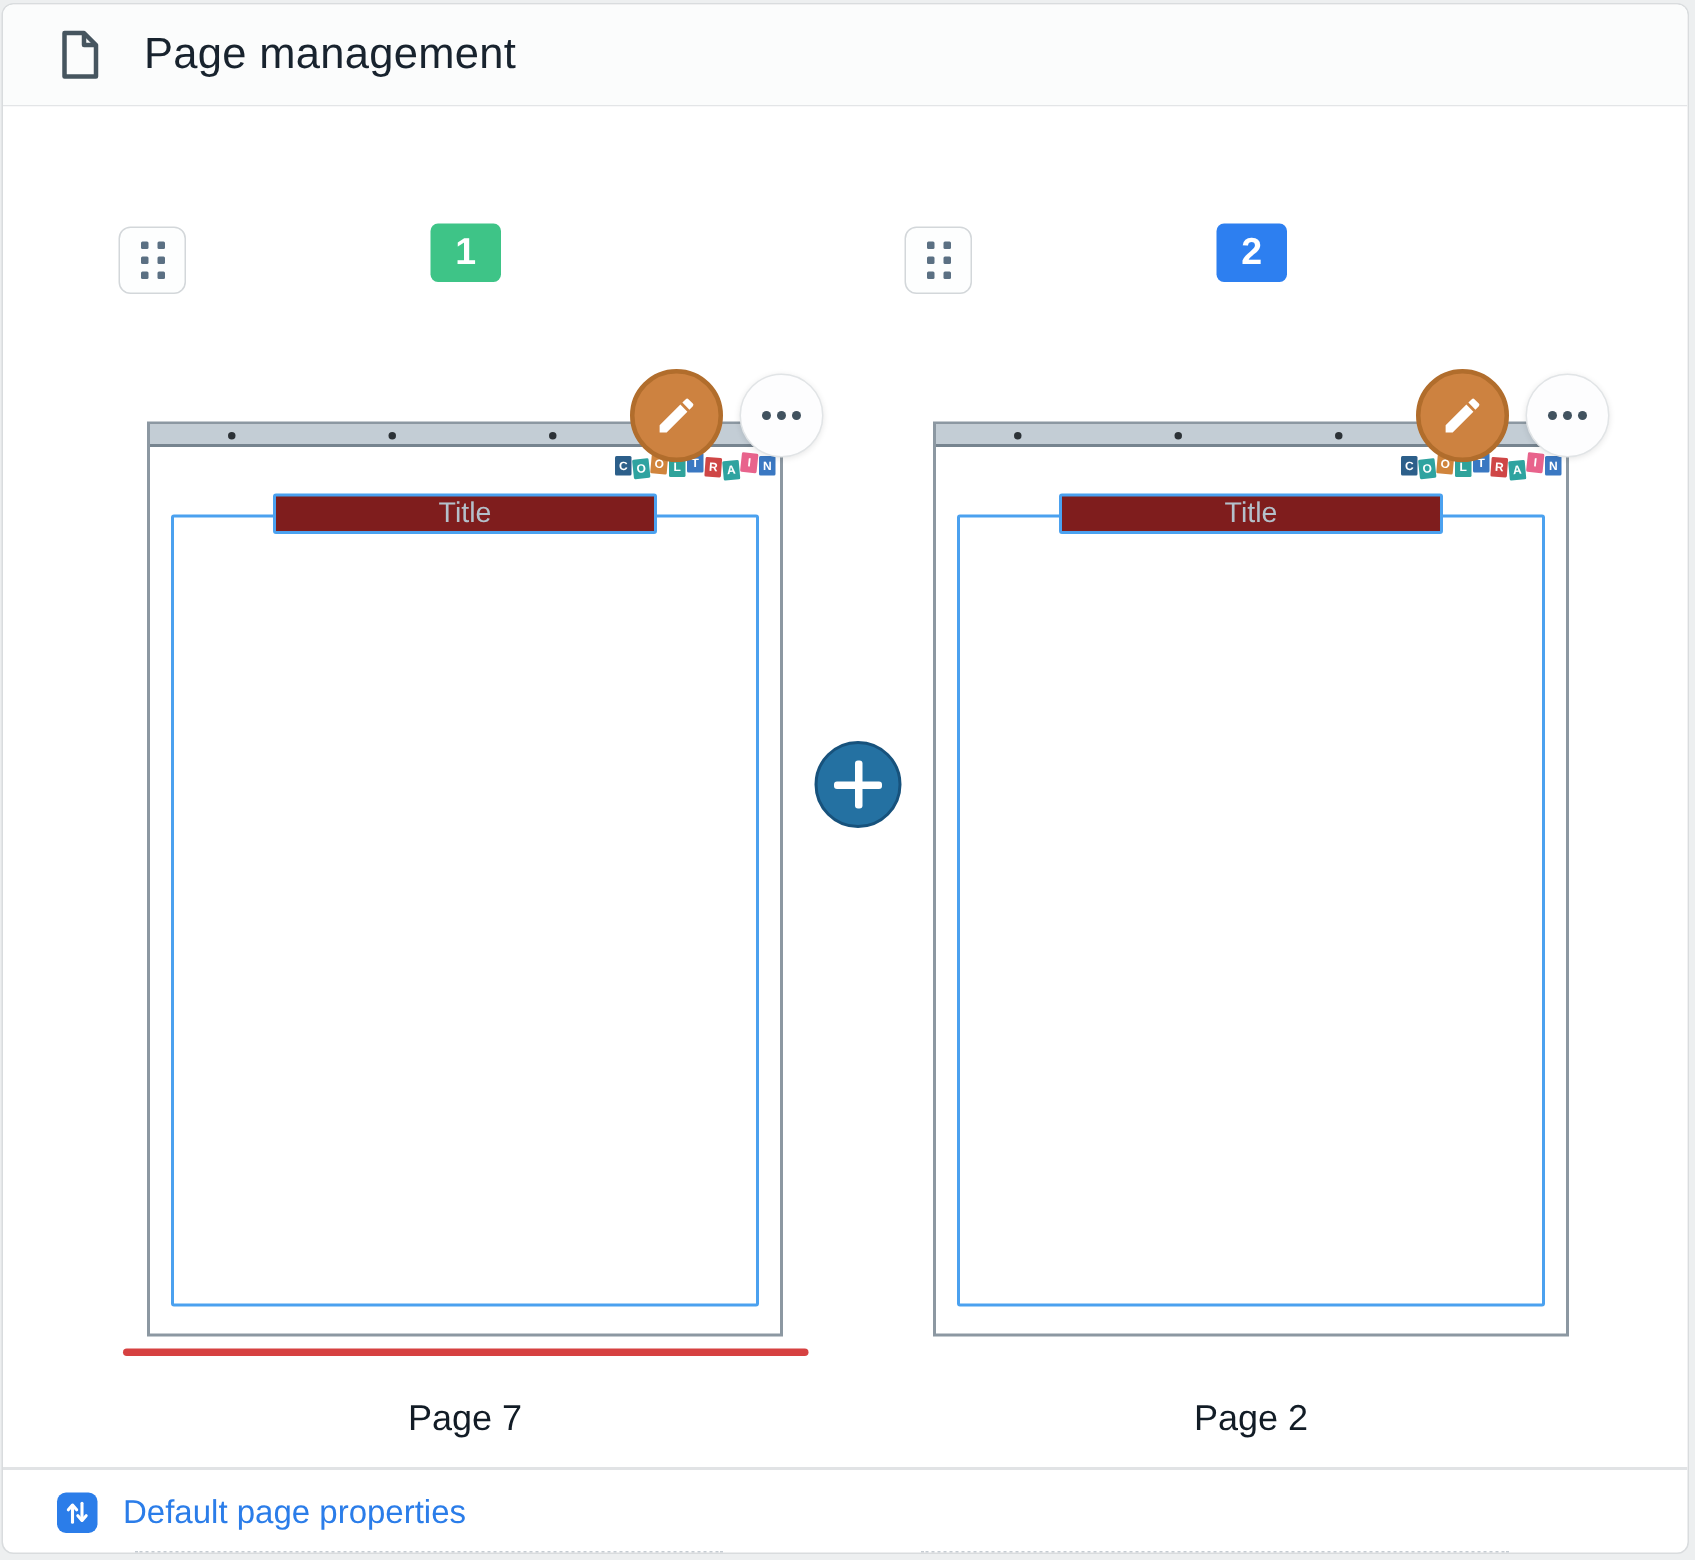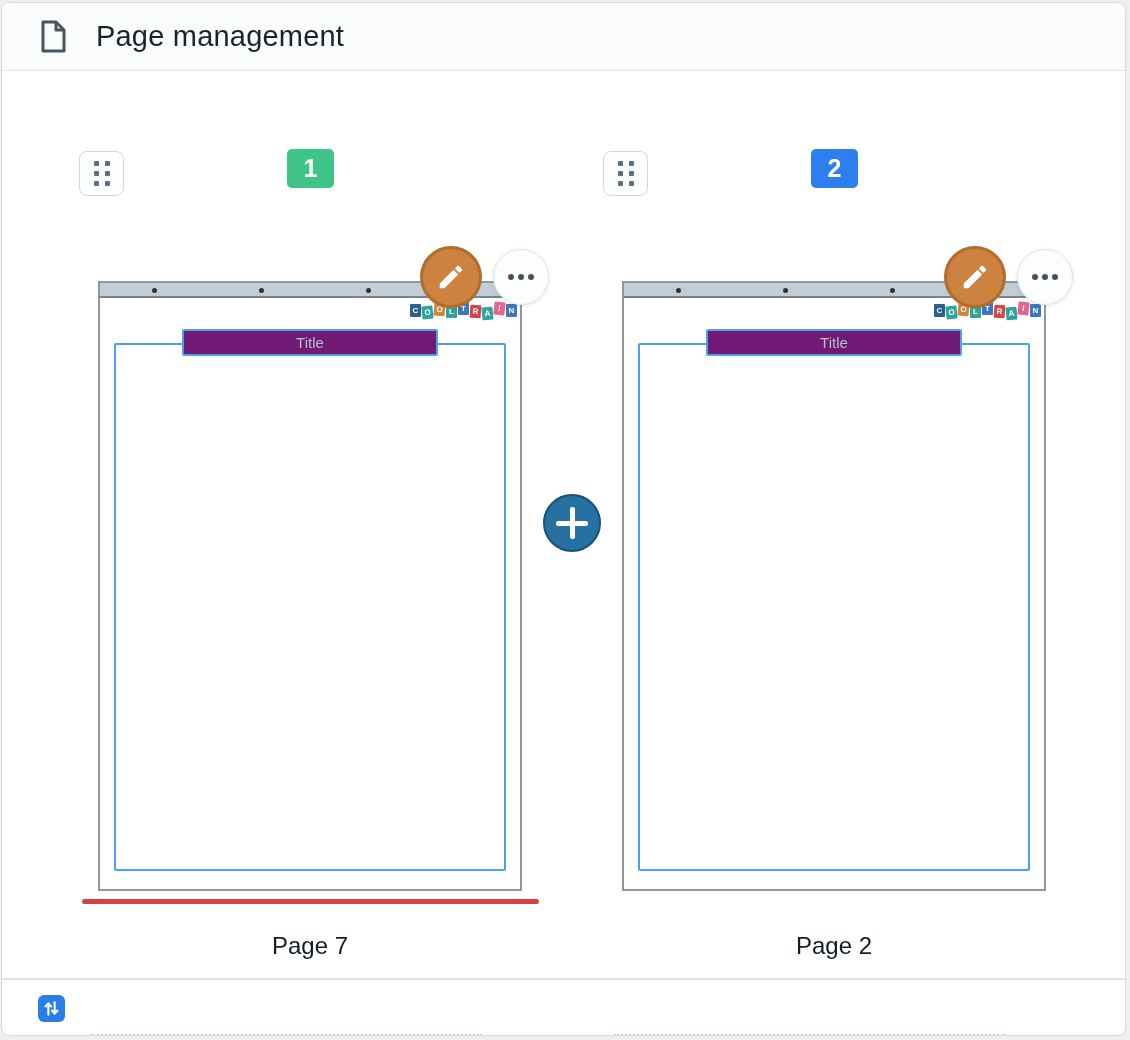--- a/index.html
+++ b/index.html
@@ -32,23 +32,23 @@
   .thumb-bar { height:15px; background:#c3cdd5; border-bottom:2px solid #76848f; position:relative; }
   .thumb-bar i { position:absolute; top:5px; width:5px; height:5px; border-radius:50%; background:#2c3237; }
   .thumb-bar i:nth-child(1){left:52px;} .thumb-bar i:nth-child(2){left:159px;}
   .thumb-bar i:nth-child(3){left:266px;} .thumb-bar i:nth-child(4){left:373px;}
 
   .logo { position:absolute; top:19px; right:3px; display:flex; gap:1px; }
   .logo i { width:11px; height:13px; font-style:normal; color:#fff; font-size:8px; font-weight:bold;
             line-height:13px; text-align:center; border-radius:1px; display:block; }
 
   .title-box { position:absolute; top:46px; left:50%; transform:translateX(-50%); width:256px; height:27px;
-               background:#701a75; border:2px solid #4ba1ef; border-radius:2px; z-index:2;
+               background:#7f1d1d; border:2px solid #4ba1ef; border-radius:2px; z-index:2;
                display:flex; align-items:center; justify-content:center;
-               color:#b4c0ca; font-size:15px; }
+               color:#b4c0ca; font-size:19px; }
   .content-box { position:absolute; top:60px; left:14px; width:392px; height:528px;
                  border:2px solid #4ba1ef; border-radius:2px; z-index:1; }
 
   .edit-btn { position:absolute; left:341px; top:97px; width:62px; height:62px; border-radius:50%;
               background:#cd8240; border:3px solid #b16d2c; display:flex; align-items:center; justify-content:center;
               z-index:3; cursor:pointer; }
   .more-btn { position:absolute; left:414px; top:100px; width:56px; height:56px; border-radius:50%;
               background:#fdfdfe; border:1px solid #e1e4e6; box-shadow:0 1px 4px rgba(0,0,0,.10);
               display:flex; align-items:center; justify-content:center; gap:4px; z-index:3; cursor:pointer; }
   .more-btn i { width:6px; height:6px; border-radius:50%; background:#41525f; }
@@ -198,15 +198,16 @@
     <span class="props-icon" style="background: rgb(43, 125, 233);">
       <svg width="19" height="19" viewBox="0 0 24 24">
         <g fill="none" stroke="#ffffff" stroke-width="2.6" stroke-linecap="round" stroke-linejoin="round">
           <path d="M8 20 V6"></path>
             <path d="M4.5 9.5 8 5.5 11.5 9.5"></path>
           <path d="M16 4 V18"></path>
             <path d="M12.5 14.5 16 18.5 19.5 14.5"></path>
         </g>
       </svg>
     </span>
+    <a style="color: rgb(43, 125, 233);">Default page properties</a>
   </div>
 
 </div>
 
 </body></html>

